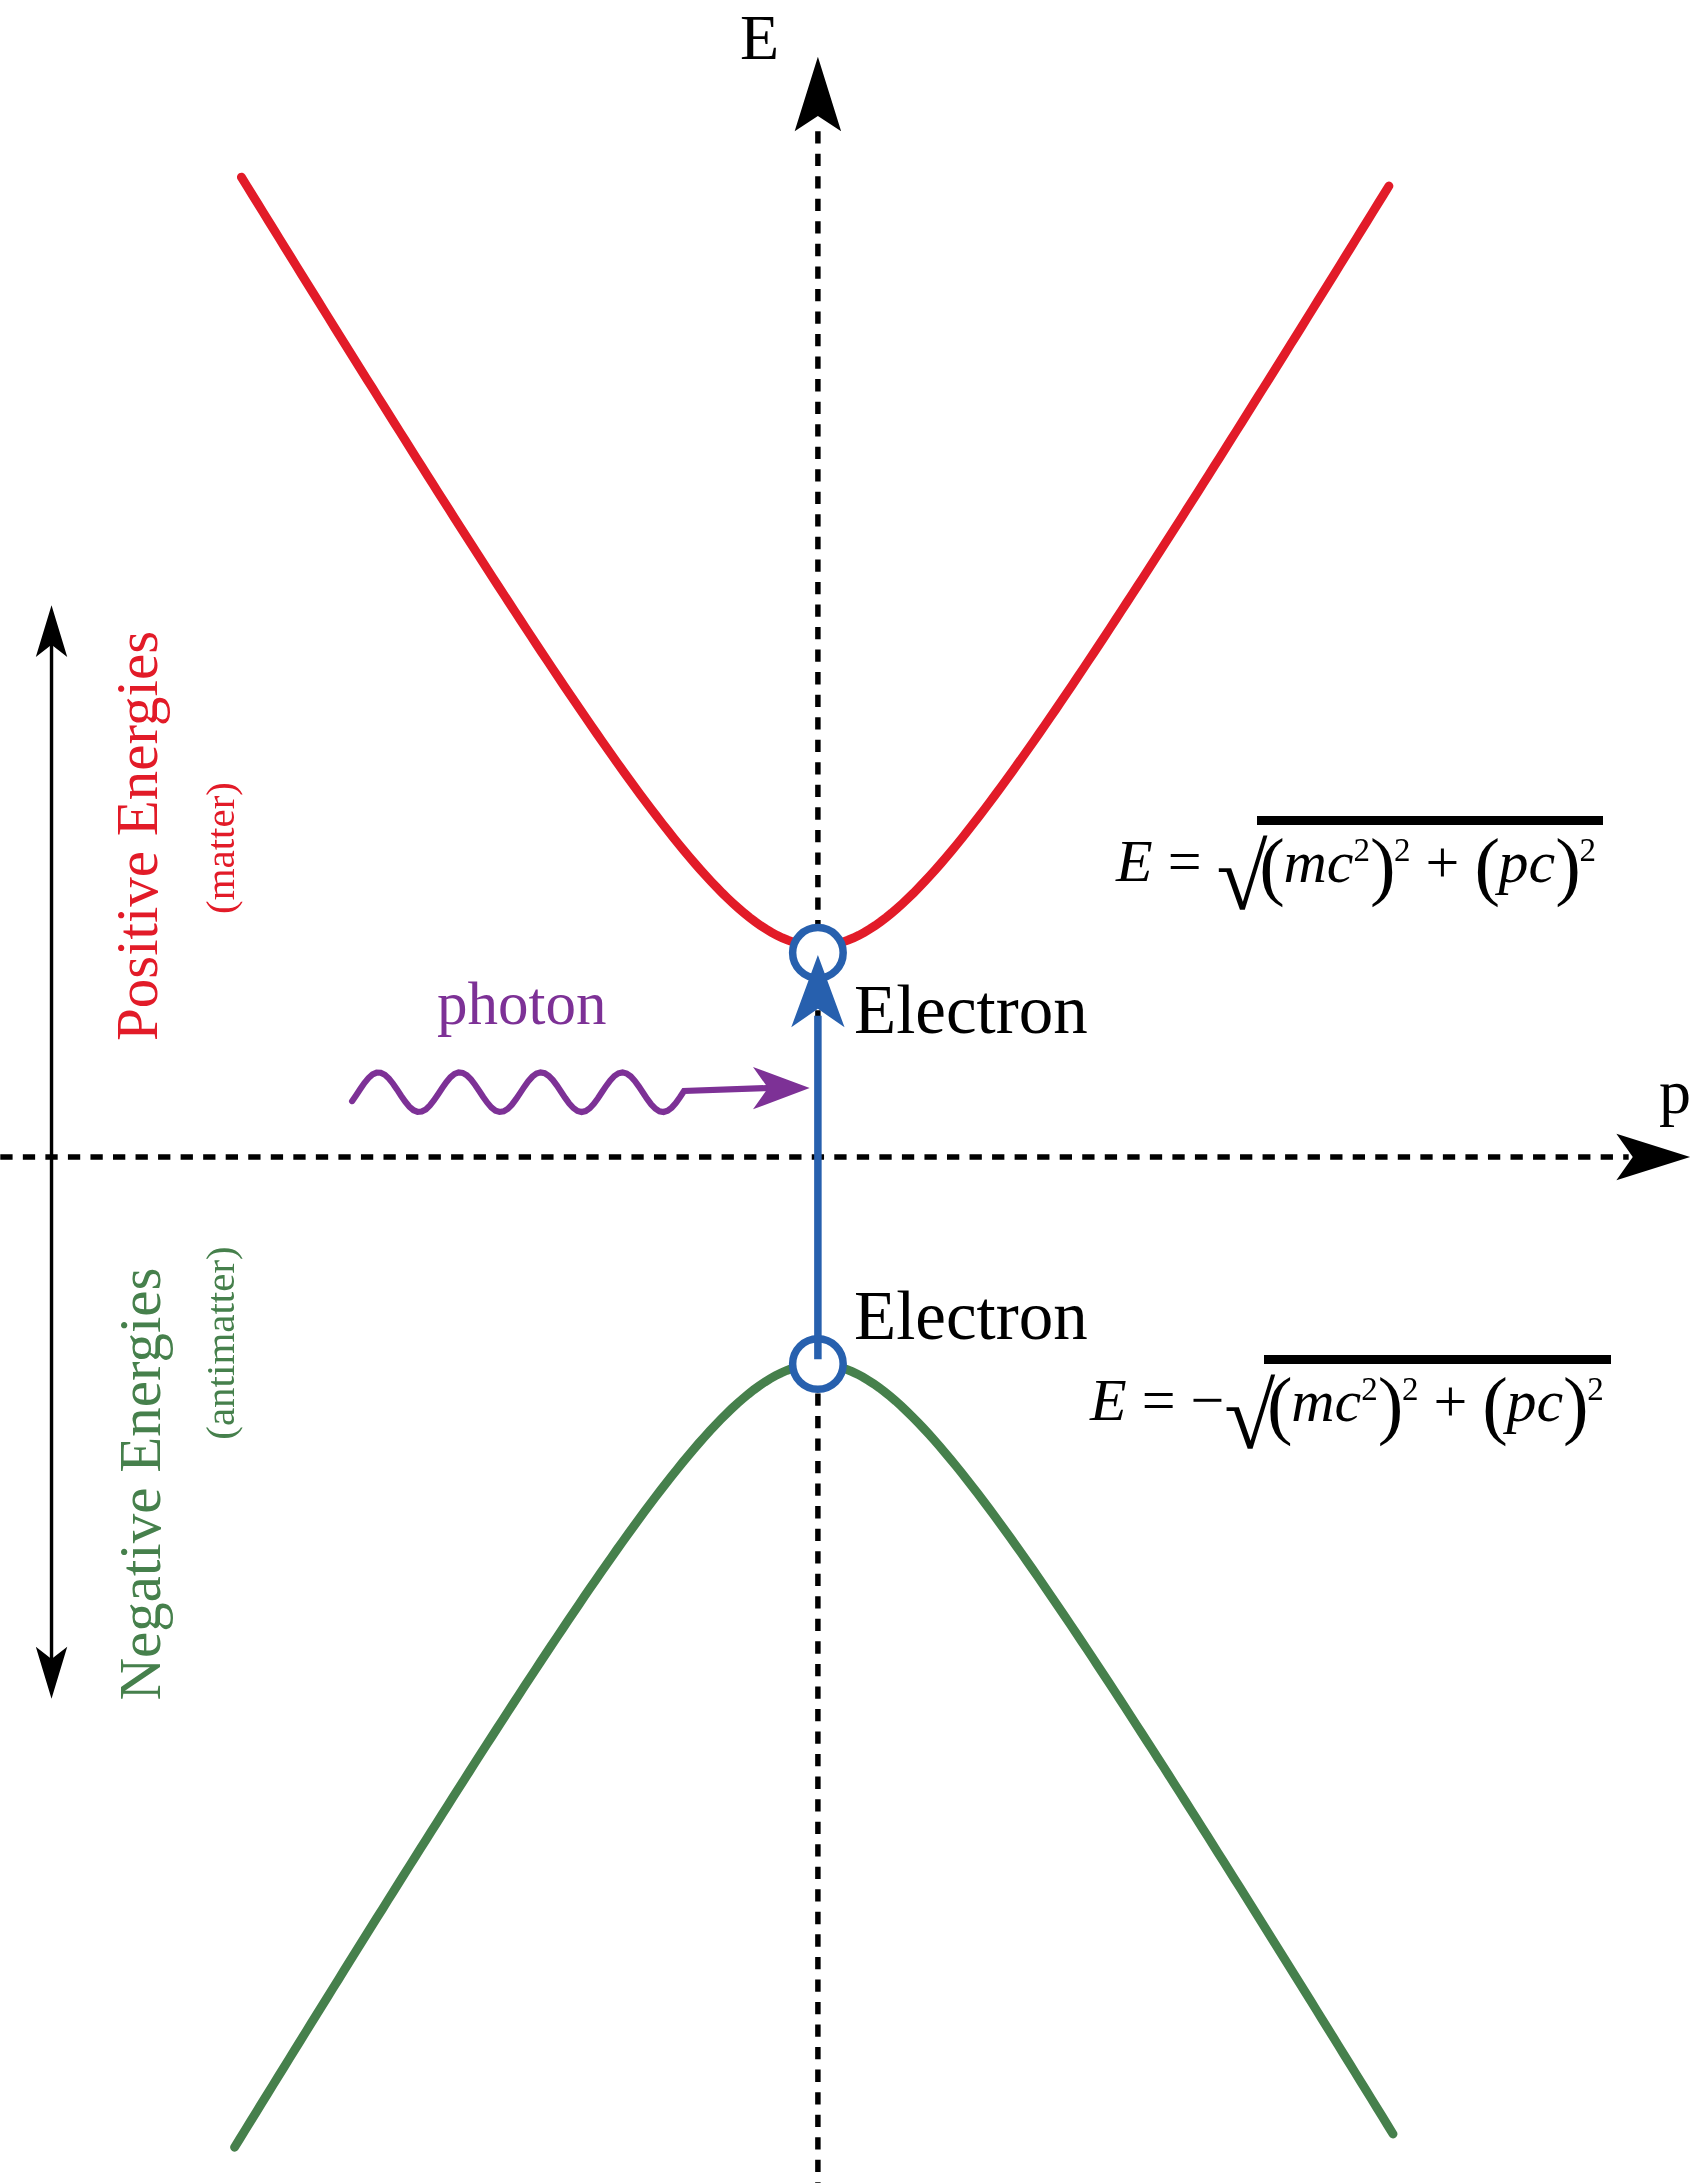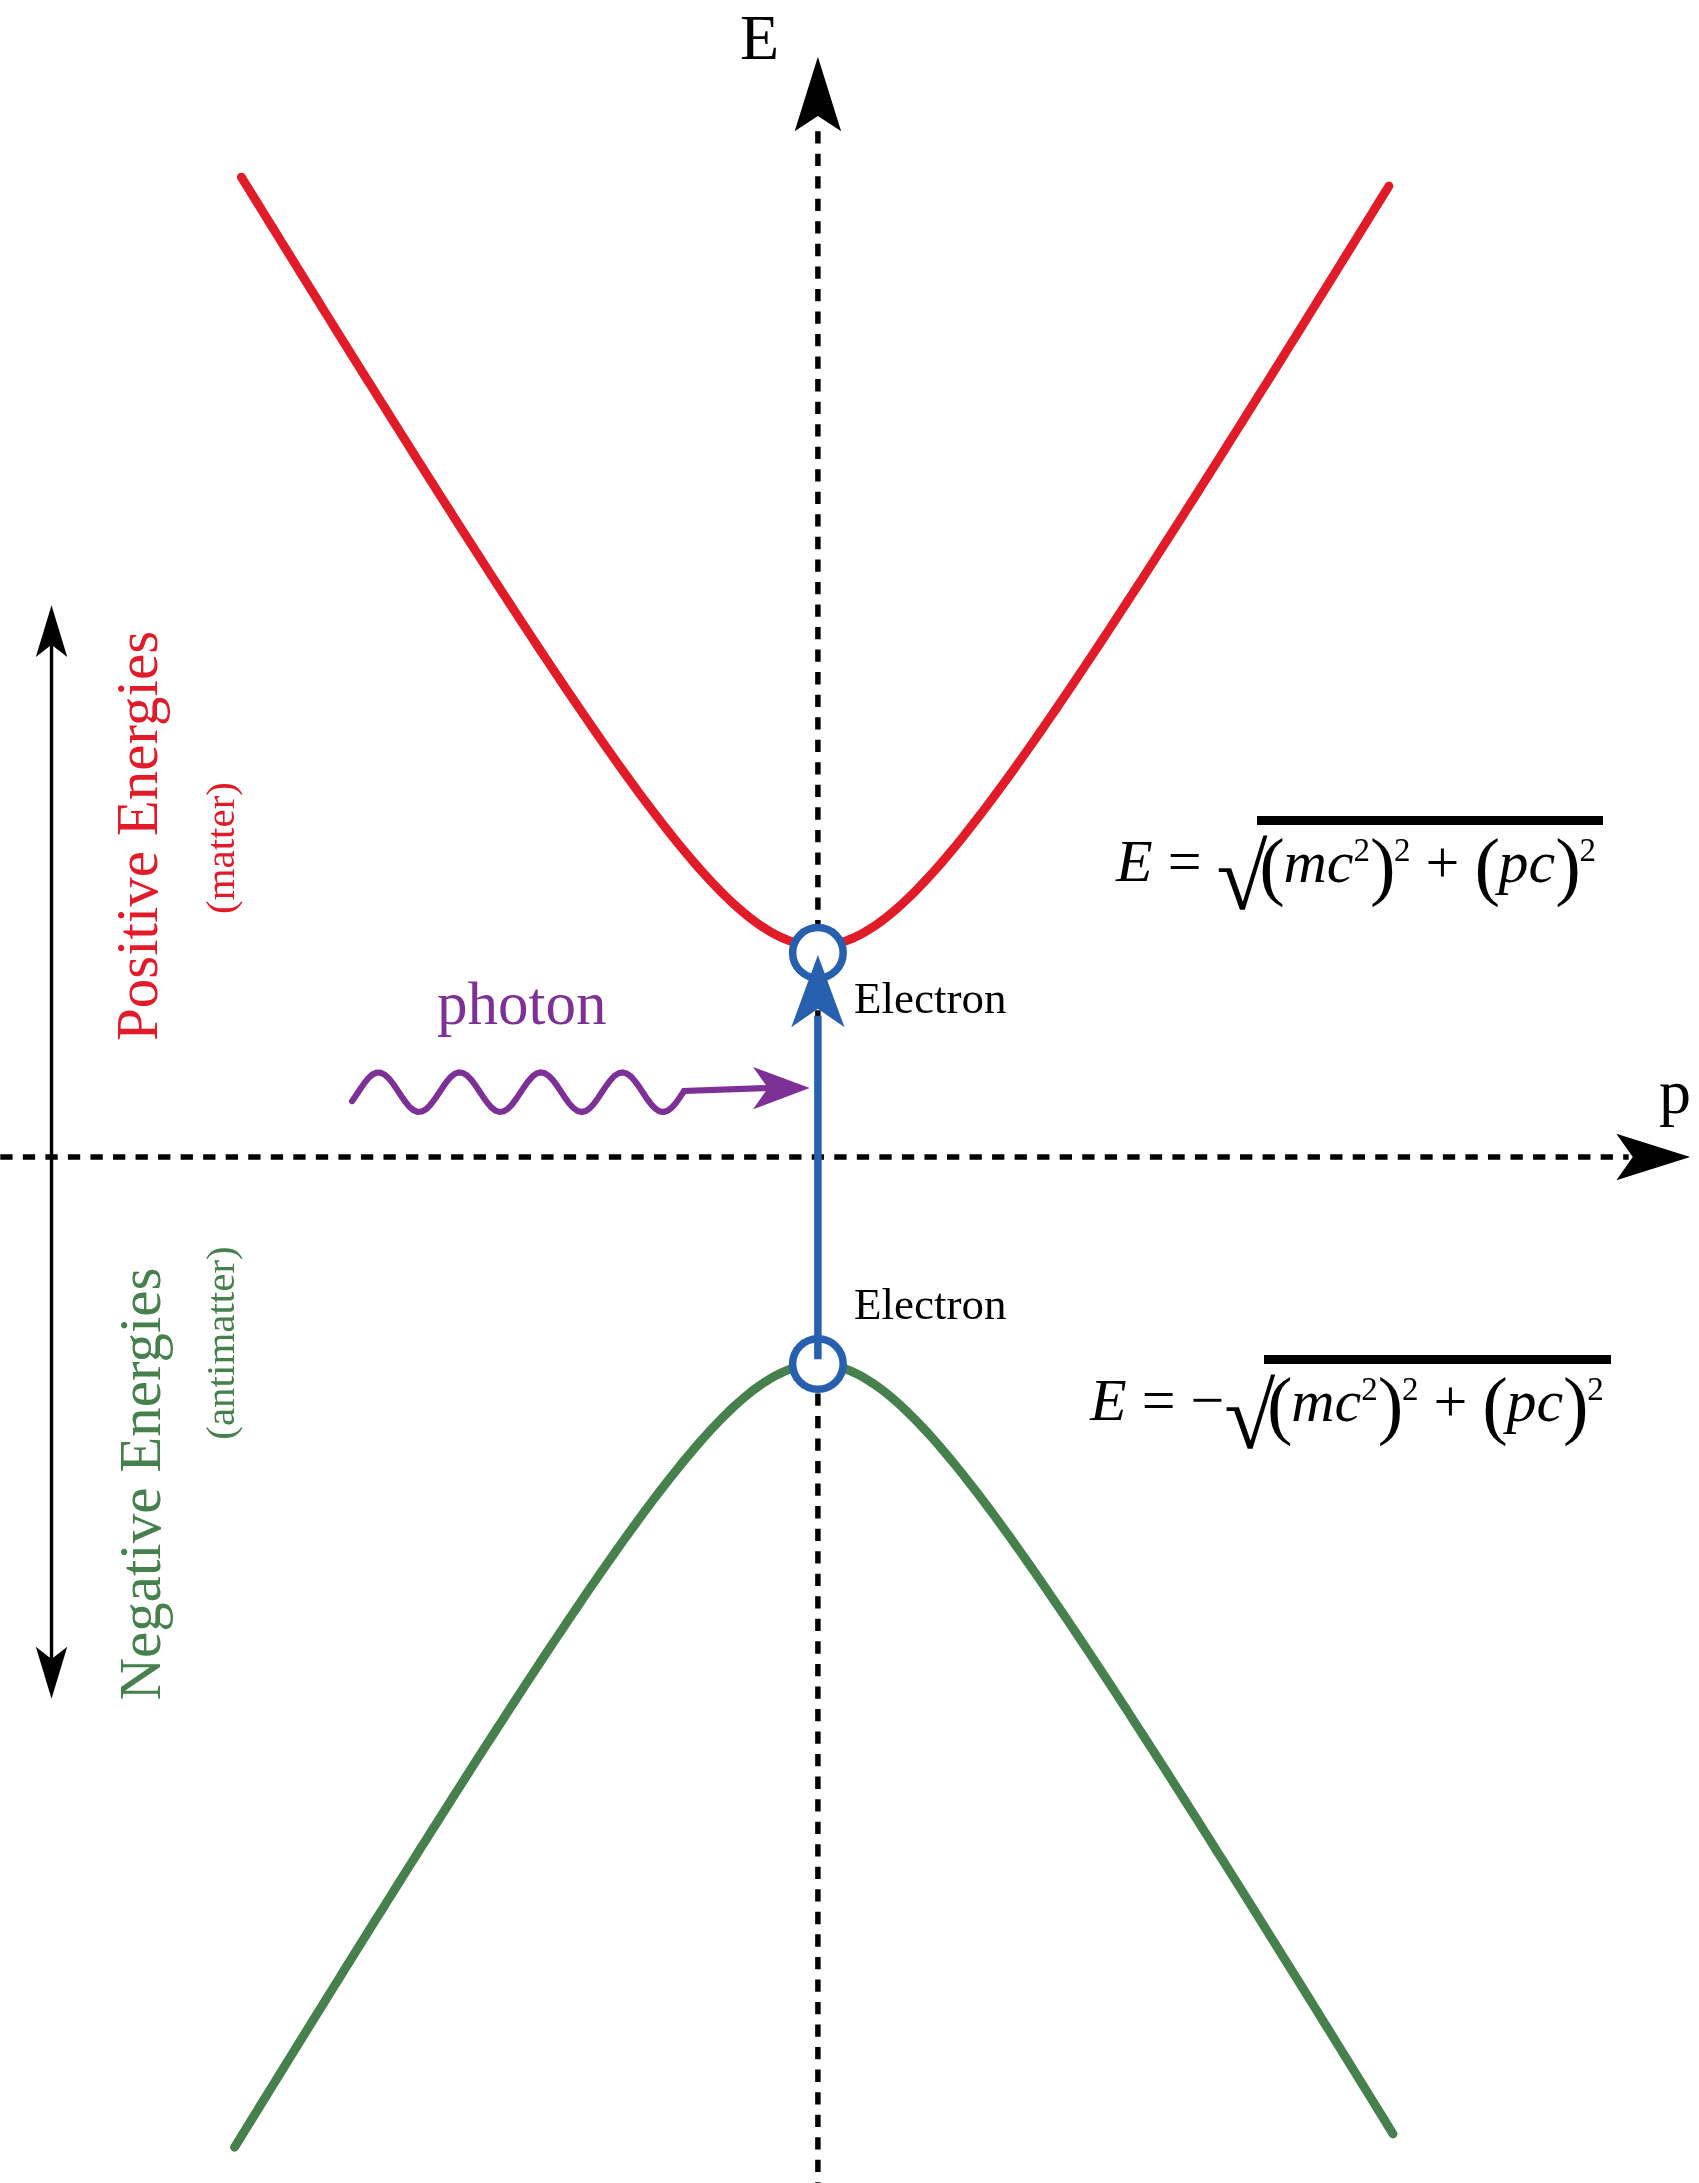--- a/index.html
+++ b/index.html
@@ -12,21 +12,21 @@
   }
   #figure-svg{position:absolute;left:0;top:0;width:1700px;height:2183px;}
   .txt{position:absolute;line-height:1;white-space:nowrap;color:var(--c-text,#000);}
   .rot{transform:translate(-50%,-50%) rotate(-90deg);}
   .red-text{color:var(--c-red);}
   .green-text{color:var(--c-green);}
   .purple-text{color:var(--c-purple);}
   .big-side{font-size:59px;}
   .small-side{font-size:41px;}
   .axis-label{font-size:64px;}
-  .particle-label{font-size:45px;}
+  .particle-label{font-size:69px;}
   .photon-label{font-size:61px;}
   .formula{position:absolute;font-size:60px;line-height:1;color:#000;white-space:nowrap;}
   .formula .it{font-style:italic;}
   .formula sup{font-size:0.55em;vertical-align:0.62em;line-height:0;}
   .formula .paren{font-size:1.28em;vertical-align:-0.12em;letter-spacing:-1.4px;}
   .formula .sqrt{font-size:1.55em;line-height:0;vertical-align:-0.30em;margin-right:-11px;position:relative;}
   .formula .rad{display:inline-block;border-top:9px solid #000;padding:2.7px 6.8px 0 2.7px;}
 </style>
 </head>
 <body>

